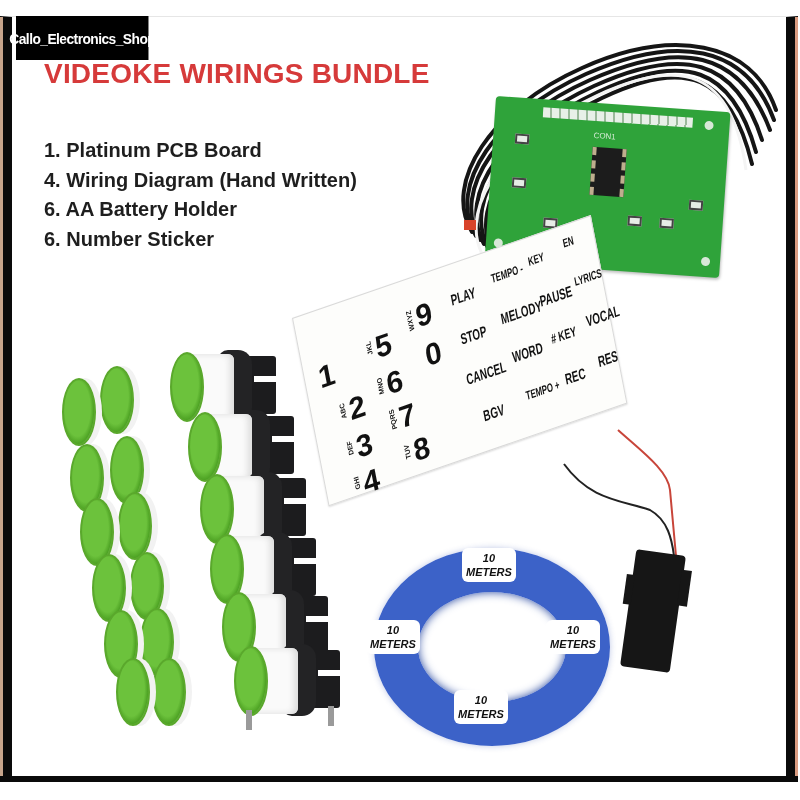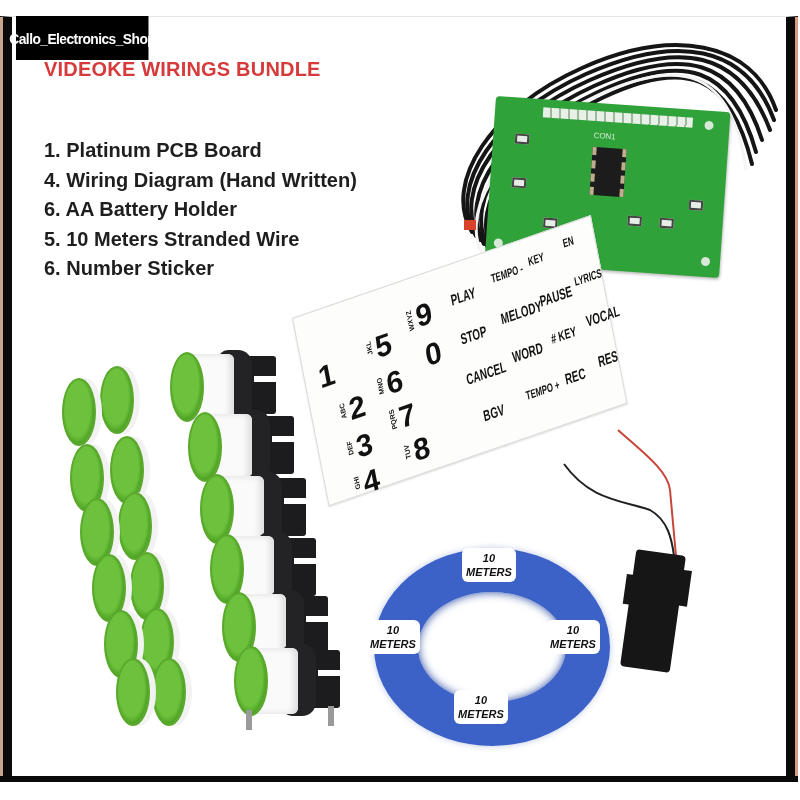--- a/index.html
+++ b/index.html
@@ -9,21 +9,21 @@
   .frame { position: absolute; left: 0; top: 16px; width: 798px; height: 766px;
            border-left: 12px solid #0a0a0a; border-right: 12px solid #0a0a0a;
            border-bottom: 6px solid #0a0a0a; border-top: 1px solid #e6e6e6; background: #fff; }
   .frame::before { content: ""; position: absolute; left: -12px; top: 0; width: 3px; height: 100%; background: #c8a58c; }
   .frame::after { content: ""; position: absolute; right: -12px; top: 0; width: 3px; height: 100%; background: #d99b80; }
 
   .shop-tag { position: absolute; left: 16px; top: 16px; height: 44px; width: 144px; background: #000;
               color: #fff; font-family: "Liberation Sans", sans-serif; font-weight: bold; font-size: 15px;
               letter-spacing: -0.6px; display: flex; align-items: center; justify-content: center; transform: scaleX(0.92); transform-origin: left; }
 
-  .title { position: absolute; left: 44px; top: 58px; color: #d63a3a; font-weight: bold; font-size: 20px;
+  .title { position: absolute; left: 44px; top: 58px; color: #d63a3a; font-weight: bold; font-size: 28px;
            letter-spacing: 0.2px; }
 
   .list { position: absolute; left: 44px; top: 136px; list-style: none; }
   .list li { font-weight: bold; font-size: 20px; color: #1e1e1e; height: 29.6px; line-height: 29.6px; white-space: nowrap; }
 
   
   .pcb-wrap { position: absolute; left: 440px; top: 40px; width: 340px; height: 270px; }
   .pcb { position: absolute; left: 50px; top: 64px; width: 235px; height: 166px; background: #2fa33a;
          border-radius: 4px; transform: rotate(4deg); box-shadow: 1px 2px 3px rgba(0,0,0,0.25); }
   .pcb .hdr { position: absolute; left: 48px; top: 8px; width: 150px; height: 10px; background: repeating-linear-gradient(90deg,#e8f0e8 0 7px,#9bb99b 7px 9px); }
@@ -73,21 +73,20 @@
 <div class="frame"></div>
 
 <div class="shop-tag">Callo_Electronics_Shop</div>
 
 <div class="title">VIDEOKE WIRINGS BUNDLE</div>
 
 <ul class="list">
   <li>1. Platinum PCB Board</li>
   <li>4. Wiring Diagram (Hand Written)</li>
   <li>6. AA Battery Holder</li>
-  <li>5. 10 Meters Stranded Wire</li>
   <li>6. Number Sticker</li>
 </ul>
 
 <div class="pcb-wrap">
   <svg class="wires" width="340" height="270">
     <g fill="none" stroke="#151515" stroke-width="4" stroke-linecap="round">
       <path d="M40 200 C 10 150, 60 80, 150 40 S 300 10, 330 90"></path>
       <path d="M44 204 C 16 154, 66 86, 154 46 S 296 18, 322 100"></path>
       <path d="M48 208 C 22 158, 72 92, 158 52 S 292 26, 316 112"></path>
       <path d="M36 196 C 6 146, 56 74, 146 34 S 306 4, 334 80"></path>

